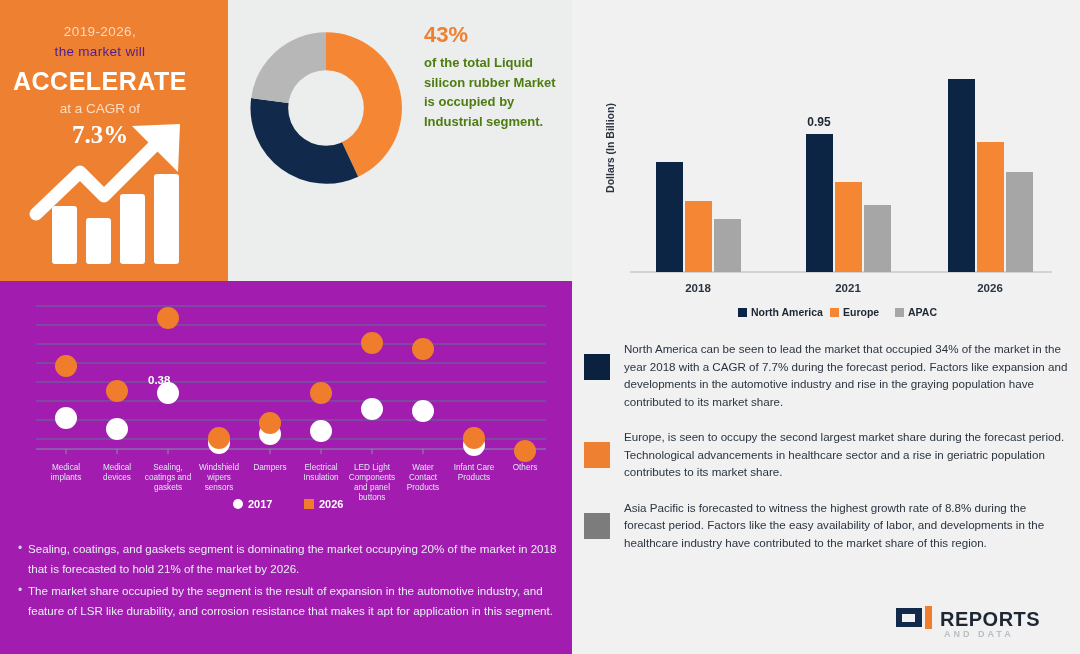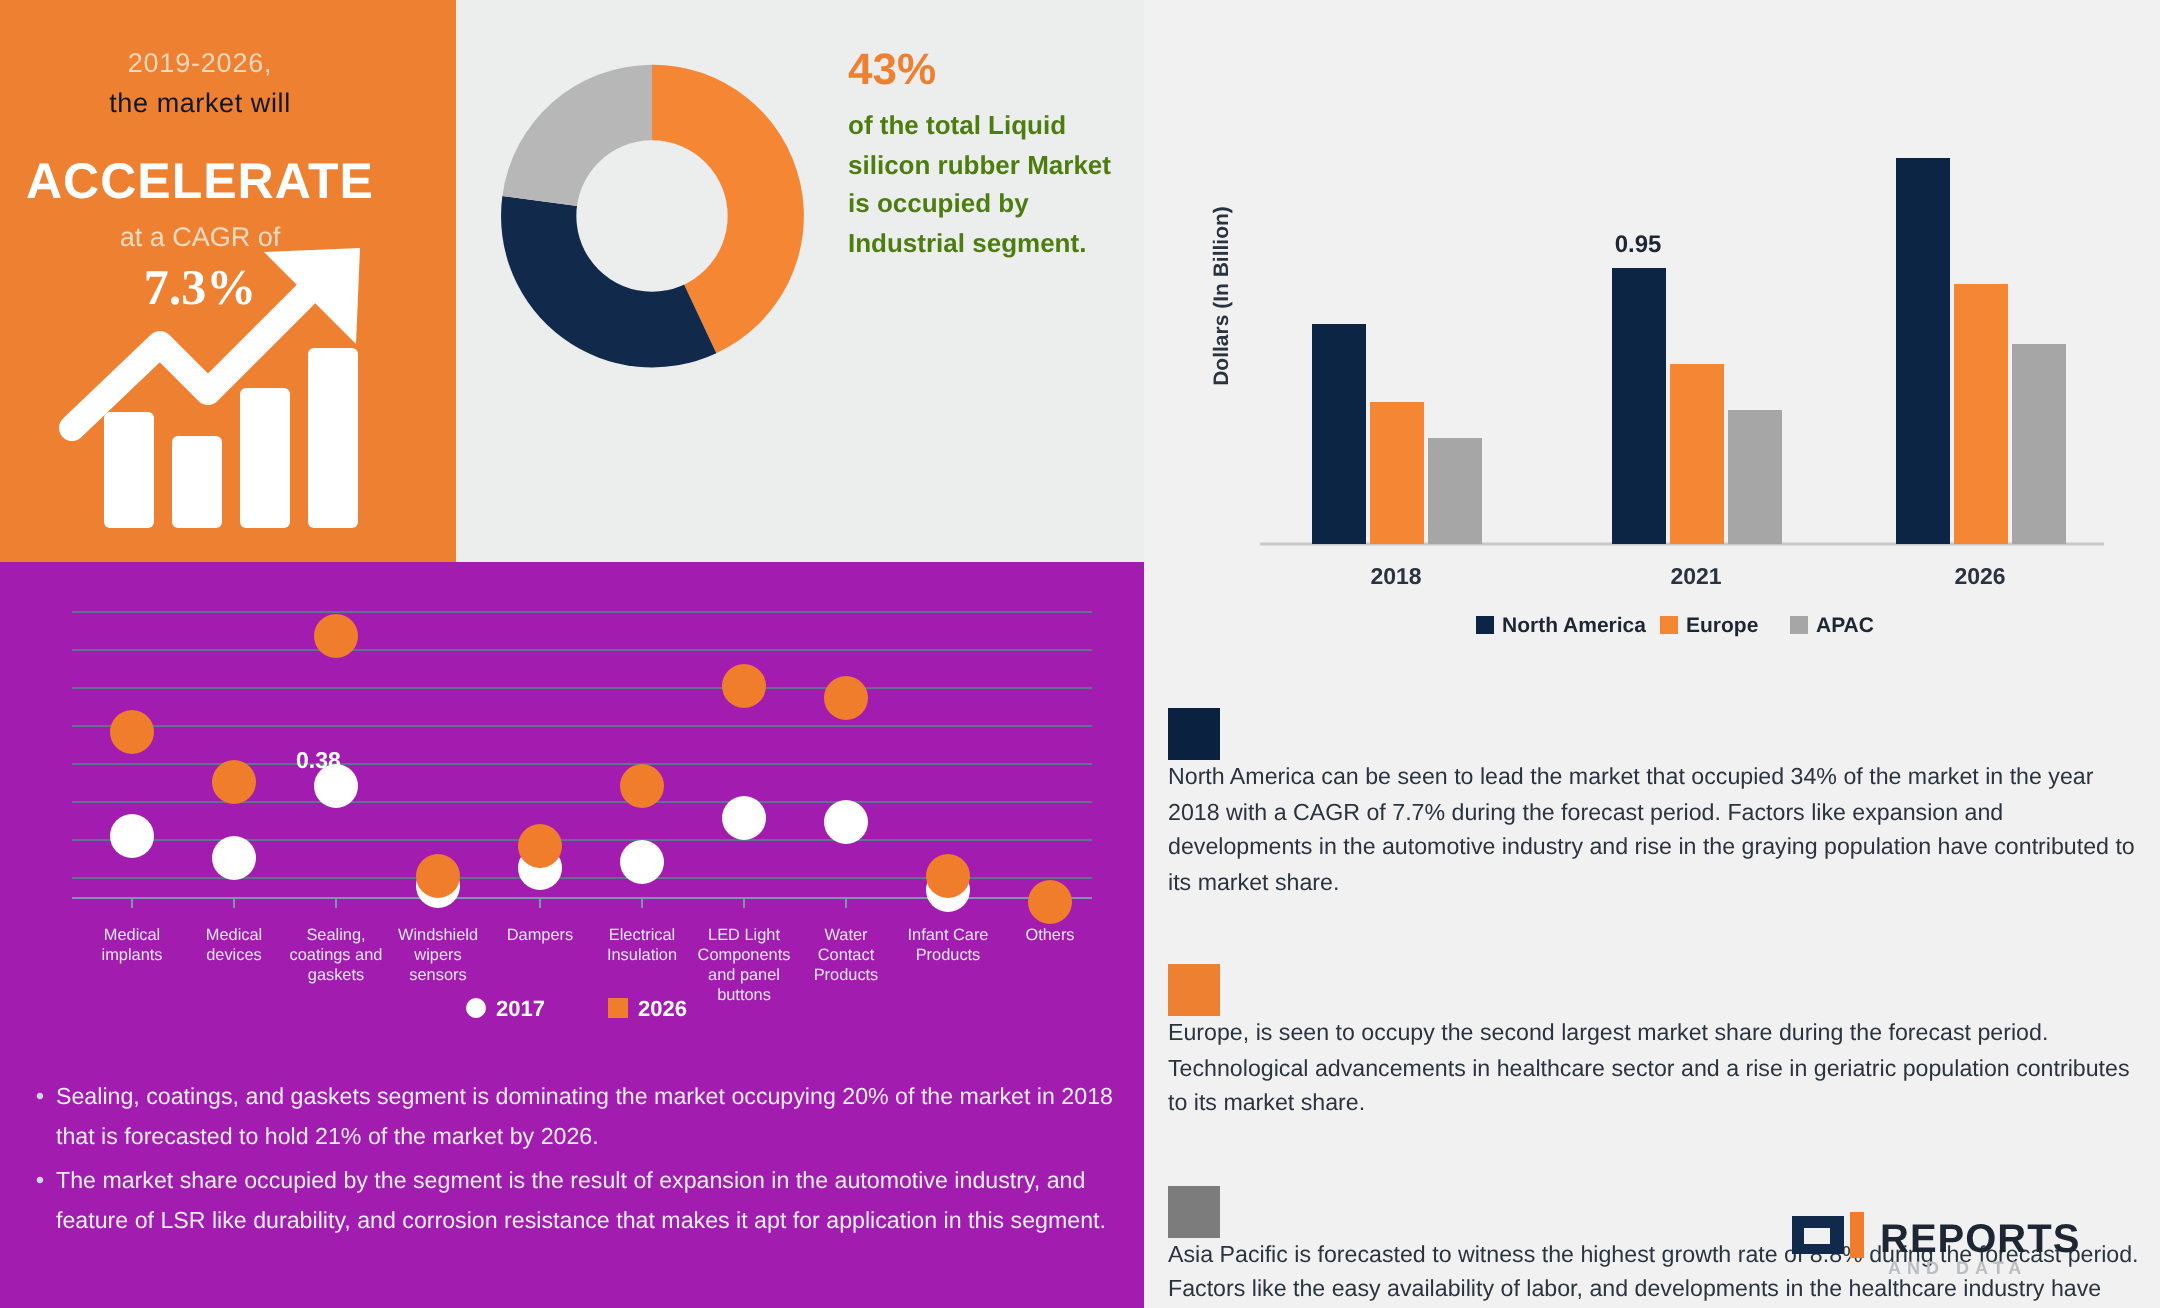--- a/index.html
+++ b/index.html
@@ -14,25 +14,25 @@
   
   .panel-orange {
     position:absolute; left:0; top:0; width:228px; height:281px;
     background:#ee8032; overflow:hidden;
   }
   .accel-text { position:absolute; left:0; top:22px; width:200px; text-align:center; }
   .accel-years {
     color:#fcd9bd; font-size:13.5px; letter-spacing:.4px; line-height:20px;
   }
   .accel-market {
-    color:#0f172a; font-size:13.5px; letter-spacing:.3px; line-height:20px;
+    color:#4c1d95; font-size:13.5px; letter-spacing:.3px; line-height:20px;
   }
   .accel-big {
     color:#ffffff; font-size:25px; font-weight:bold; letter-spacing:.5px;
-    line-height:34px; margin-top:12px;
+    line-height:34px; margin-top:2px;
   }
   .accel-cagr {
     color:#fcdcc2; font-size:13.5px; line-height:22px;
   }
   .accel-pct {
     color:#ffffff; font-size:25px; font-weight:bold; line-height:30px;font-family:Liberation Serif, serif;
   }
   .accel-art { position:absolute; left:28px; top:118px; width:180px; height:150px; }
 
   .panel-navy {
@@ -65,21 +65,21 @@
     color:#313a45; font-size:13.2px; line-height:22px;
   }
 
   
   .panel-right {
     position:absolute; left:572px; top:0; width:508px; height:654px;
     background:#f1f1f1;
   }
   .barchart { position:absolute; left:14px; top:18px; width:490px; height:310px; }
   .regions { position:absolute; left:12px; top:340px; width:486px; }
-  .region-row { display:flex; margin-bottom:18px;flex-direction:column; }
+  .region-row { display:flex; margin-bottom:18px; }
   .region-swatch { width:26px; height:26px; flex:0 0 26px; margin-right:14px; margin-top:14px; }
   .region-txt { flex:1; color:#2a3440; font-size:11.6px; line-height:17.5px; }
   .logo { position:absolute; left:322px; top:600px; width:170px; height:42px; }
 </style>
 </head>
 <body>
 
 <div class="canvas">
 
   <div class="panel-orange">

